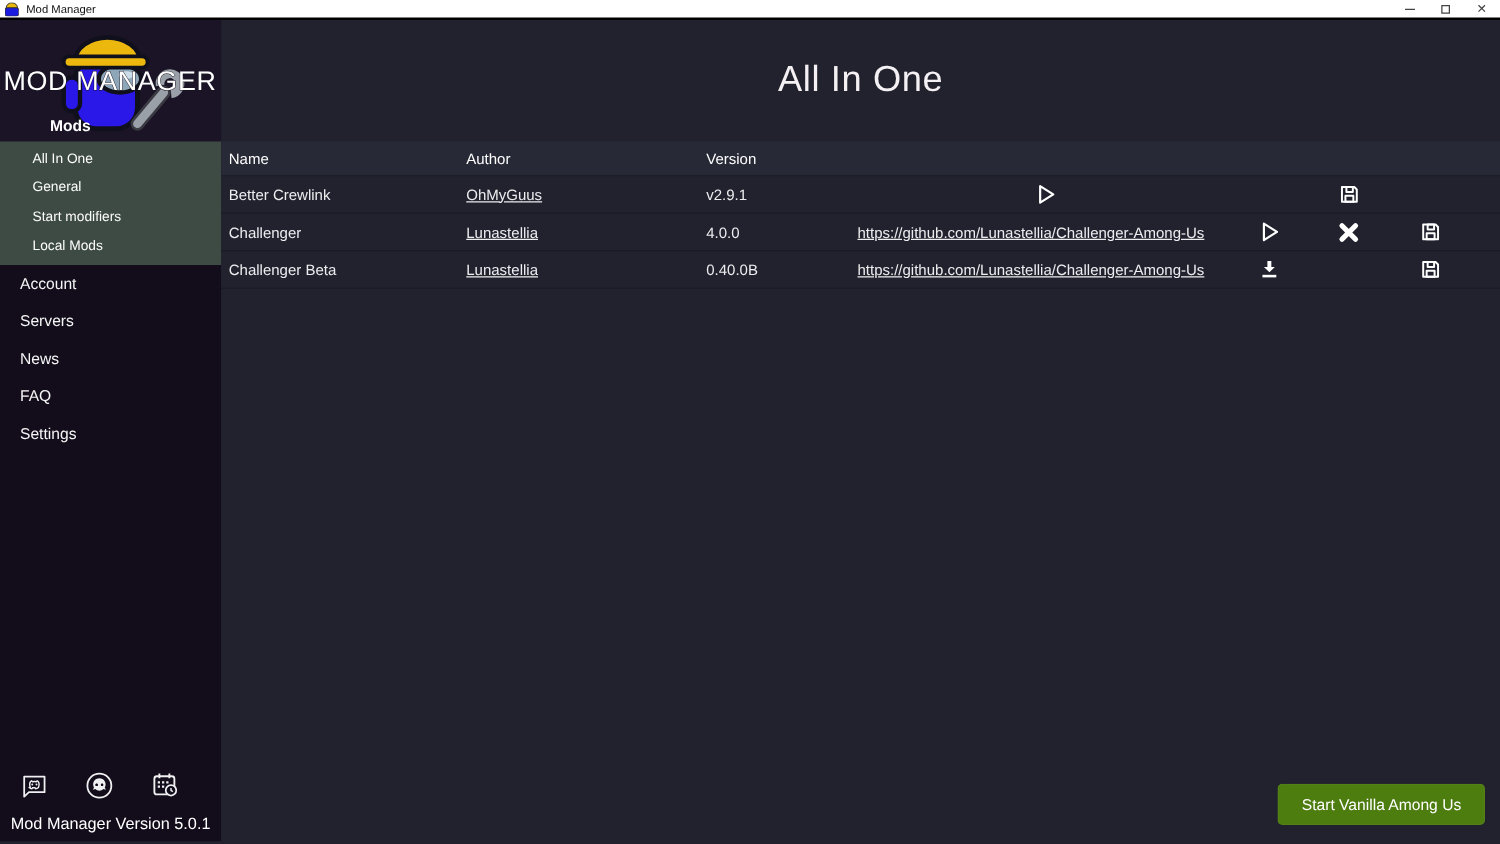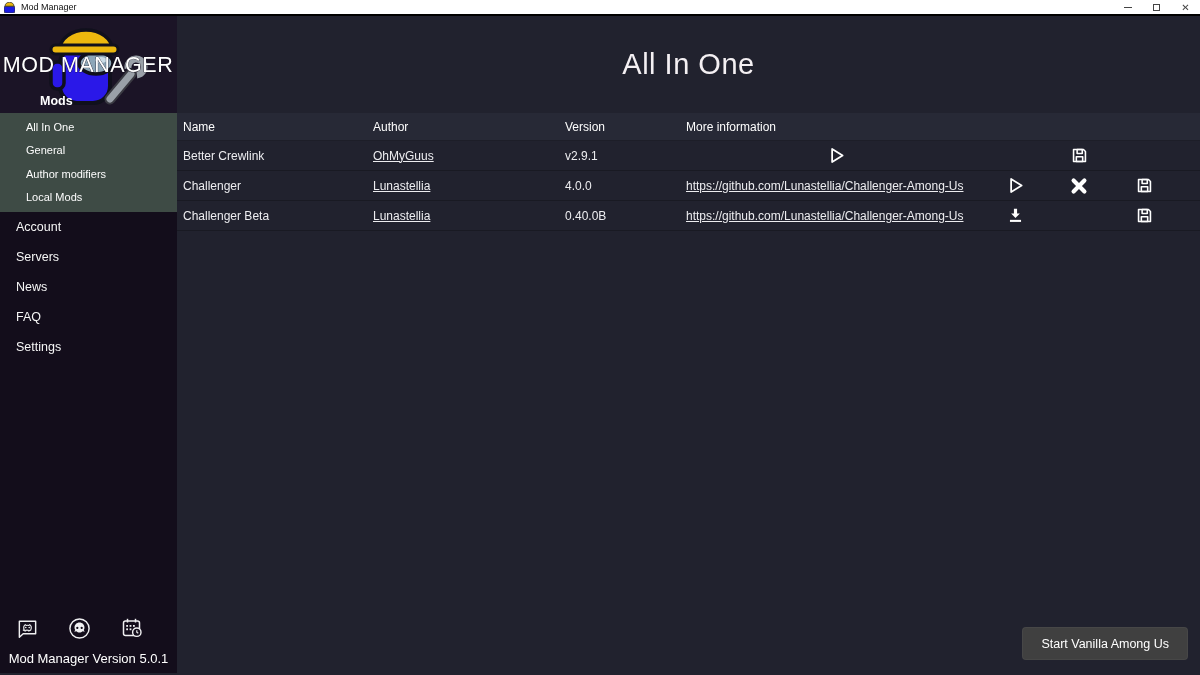--- a/index.html
+++ b/index.html
@@ -43,21 +43,21 @@
   .tgrid { display:grid; grid-template-columns:190px 192px 121px 300px 58px 70px 60px;
            align-items:center; padding-left:6px; }
   .thead { height:28px; background:#272936; color:#fdfdfd; font-size:12px;
            border-bottom:1px solid rgba(0,0,0,0.25); }
   .trow { height:30px; color:#ededf0; font-size:12px; border-bottom:1px solid rgba(0,0,0,0.22); }
   .trow a { color:#ededf0; text-decoration:underline; cursor:pointer;margin-top:27px; }
   .cell-actions { display:flex; justify-content:center; align-items:center; }
   .icon-btn { display:flex; align-items:center; justify-content:center; cursor:pointer; }
 
   .start-btn { position:absolute; right:12px; bottom:13px; height:33px; padding:0 18px;
-               background:#404040; border:1px solid rgba(255,255,255,0.04); border-radius:4px;
+               background:#4d7c0f; border:1px solid rgba(255,255,255,0.04); border-radius:4px;
                color:#fff; font-size:12.5px; display:flex; align-items:center; cursor:pointer; }
 </style>
 </head>
 <body>
 
 <div class="titlebar">
   <span class="app-icon">
     <svg width="11" height="11" viewBox="0 0 11 11">
       <rect y="4" width="11" height="7" rx="2" fill="#1b1be0" stroke="#333" stroke-width="0.8"></rect>
       <path d="M1 4.2 a 4.5 4 0 0 1 9 0 z" fill="#e8b70c" stroke="#333" stroke-width="0.8"></path>
@@ -98,21 +98,21 @@
         </g>
 
         <text x="88" y="52" text-anchor="middle" font-size="21.5" fill="#ffffff" stroke="#15101e" stroke-width="0.7" paint-order="stroke" letter-spacing="0.5">MOD MANAGER</text>
       </svg>
       <div class="mods-label">Mods</div>
     </div>
 
     <div class="green-panel">
       <div class="green-item">All In One</div>
       <div class="green-item">General</div>
-      <div class="green-item">Author modifiers</div>
+      <div class="green-item">Start modifiers</div>
       <div class="green-item">Local Mods</div>
     </div>
 
     <div class="nav-item">Account</div>
     <div class="nav-item">Servers</div>
     <div class="nav-item">News</div>
     <div class="nav-item">FAQ</div>
     <div class="nav-item">Settings</div>
 
     <div class="side-spacer"></div>
@@ -156,21 +156,20 @@
     </div>
   </div>
 
   <div class="main">
     <div class="heading">All In One</div>
 
     <div class="tgrid thead">
       <div>Name</div>
       <div>Author</div>
       <div>Version</div>
-      <div>More information</div>
       <div></div>
         <div></div>
         <div></div>
     </div>
 
     <div class="tgrid trow">
       <div>Better Crewlink</div>
       <div><a>OhMyGuus</a></div>
       <div>v2.9.1</div>
       <div class="cell-actions">

